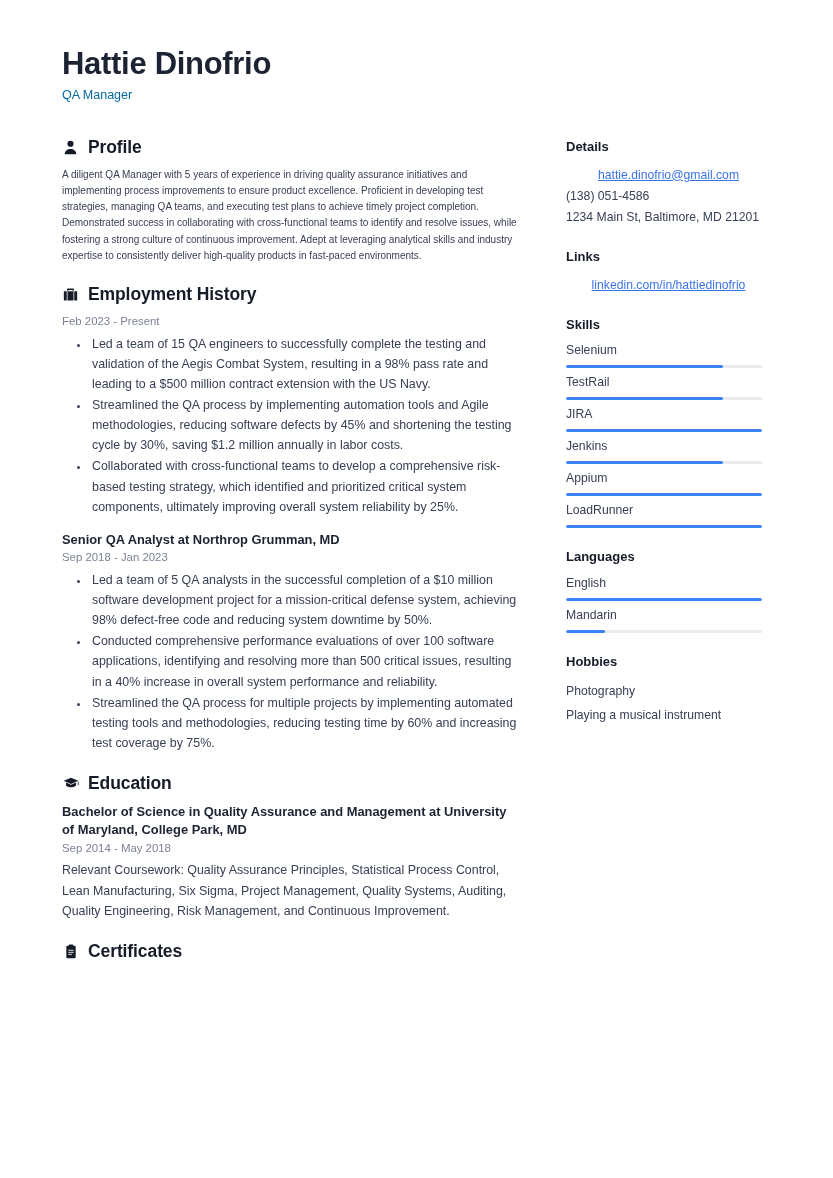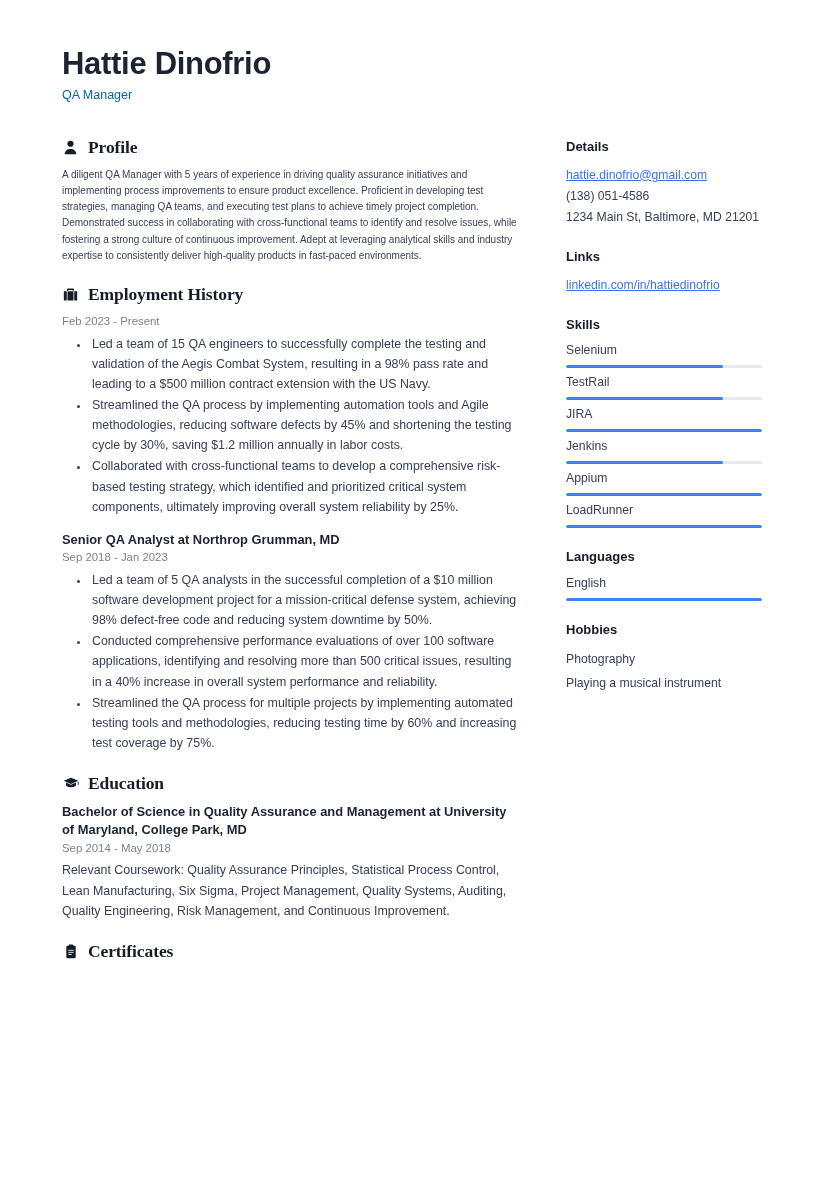--- a/index.html
+++ b/index.html
@@ -81,21 +81,20 @@
     color: #161b28;
   }
   .section-icon svg { display: block; }
 
   .section-title {
     font-size: 17.5px;
     font-weight: 700;
     color: #161b28;
     letter-spacing: -0.1px;
     line-height: 1.2;
-    font-family: Liberation Serif, serif;
   }
 
   
   .body-text {
     font-size: 10px;
     line-height: 1.62;
     color: #394055;
   }
 
   .entry { margin-bottom: 2px; }
@@ -154,20 +153,21 @@
     line-height: 1.72;
     color: #394055;
   }
 
   .side-link {
     font-size: 12.2px;
     line-height: 1.72;
     color: #3b73e8;
     display: block;
     word-break: break-word;
+    text-align: center;
   }
 
   
   .meter { margin-bottom: 6px; }
 
   .meter-label {
     font-size: 12.2px;
     color: #394055;
     line-height: 1.35;
     margin-bottom: 6px;
@@ -348,20 +348,26 @@
 
       <div class="side-block">
         <div class="side-title">Languages</div>
 
         <div class="meter">
           <div class="meter-label">English</div>
           <div class="meter-track" style="background: rgb(232, 234, 237);">
             <div class="meter-fill" style="width: 100%; background: rgb(59, 130, 246);"></div>
           </div>
         </div>
+        <div class="meter">
+          <div class="meter-label">Mandarin</div>
+          <div class="meter-track" style="background: rgb(232, 234, 237);">
+            <div class="meter-fill" style="width: 20%; background: rgb(59, 130, 246);"></div>
+          </div>
+        </div>
       </div>
 
       <div class="side-block">
         <div class="side-title">Hobbies</div>
         <div class="hobby-line">Photography</div>
         <div class="hobby-line">Playing a musical instrument</div>
       </div>
 
     </div>
   </div>

